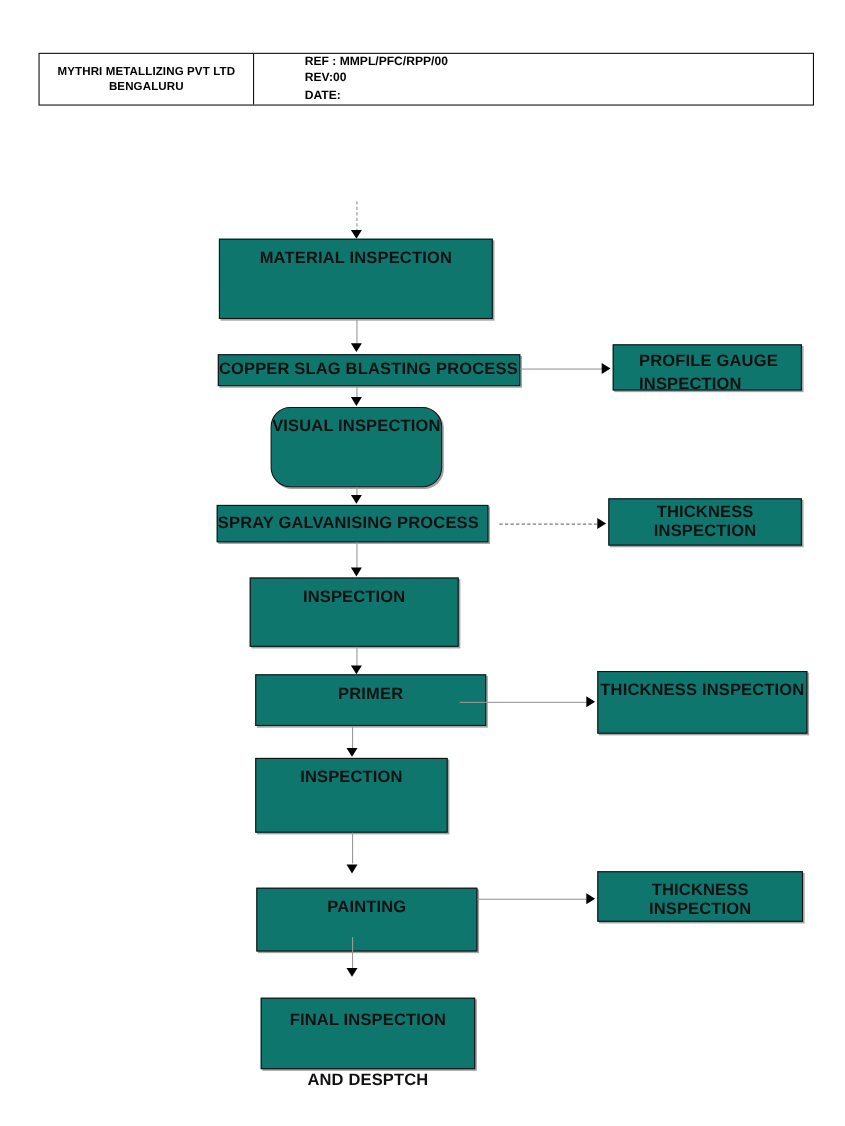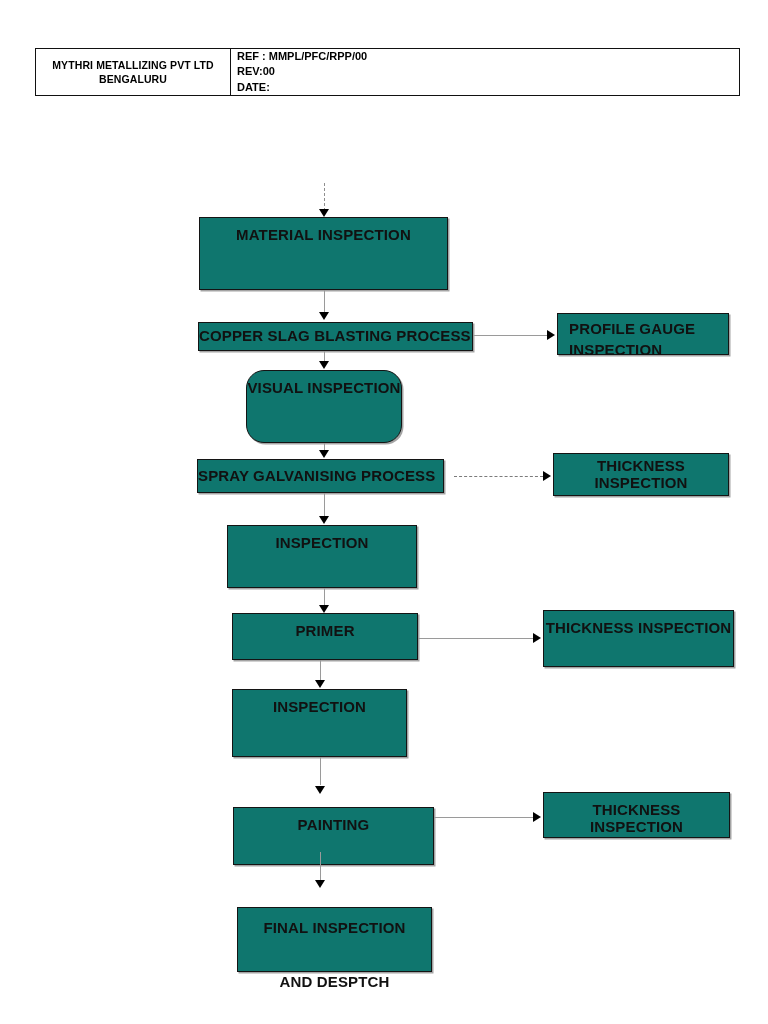--- a/index.html
+++ b/index.html
@@ -69,20 +69,21 @@
     font-weight: bold;
     letter-spacing: 0.1px;
     line-height: 1.35;
     white-space: nowrap;
   }
   .tb-ref-line {
     font-size: 11px;
     font-weight: bold;
     line-height: 1.42;
     white-space: nowrap;
+    margin-left: 40px;
   }
 
   
   .flow {
     position: absolute;
     left: 0;
     top: 0;
     width: 768px;
     height: 1024px;
   }
@@ -92,21 +93,21 @@
     border: 1.2px solid #141414;
     background: #0f766e;
     box-shadow: 1.5px 1.5px 0 rgba(90,90,90,0.55);
     padding-top: 9px;
     font-size: 15px;
     font-weight: bold;
     letter-spacing: 0.15px;
     color: #111111;
   }
   .node.center   { text-align: center; }
-  .node.leftal   { text-align: left; padding-left: 11px; }
+  .node.leftal   { text-align: left; padding-left: 23px; }
   .node.midfill  { display: flex; align-items: center; padding-top: 0; }
   .node .ln      { display: block; line-height: 1.1; }
   .node .ln + .ln { margin-top: 37px; }
 
   
   .vline {
     position: absolute;
     width: 1px;
     background: #9a9a9a;
   }
@@ -203,21 +204,21 @@
   <div class="vline" style="left:324px; top:493px; height:25px;"></div>
   <div class="arrow-down" style="left:319px; top:516px;"></div>
 
   <div class="node center" style="left:227px; top:525px; width:190px; height:63px;">
     <span class="ln">INSPECTION</span>
   </div>
 
   <div class="vline" style="left:324px; top:588px; height:20px;"></div>
   <div class="arrow-down" style="left:319px; top:605px;"></div>
 
-  <div class="node center" style="left:232px; top:613px; width:186px; height:47px;text-align:center;">
+  <div class="node center" style="left:232px; top:613px; width:210px; height:47px;text-align:center;">
     <span class="ln">PRIMER</span>
   </div>
 
   <div class="hline" style="left:418px; top:638px; width:115px;"></div>
   <div class="arrow-right" style="left:533px; top:633px;"></div>
   <div class="node center" style="left:543px; top:610px; width:191px; height:57px;">
     <span class="ln">THICKNESS INSPECTION</span>
   </div>
 
   <div class="vline" style="left:320px; top:660px; height:20px;"></div>

